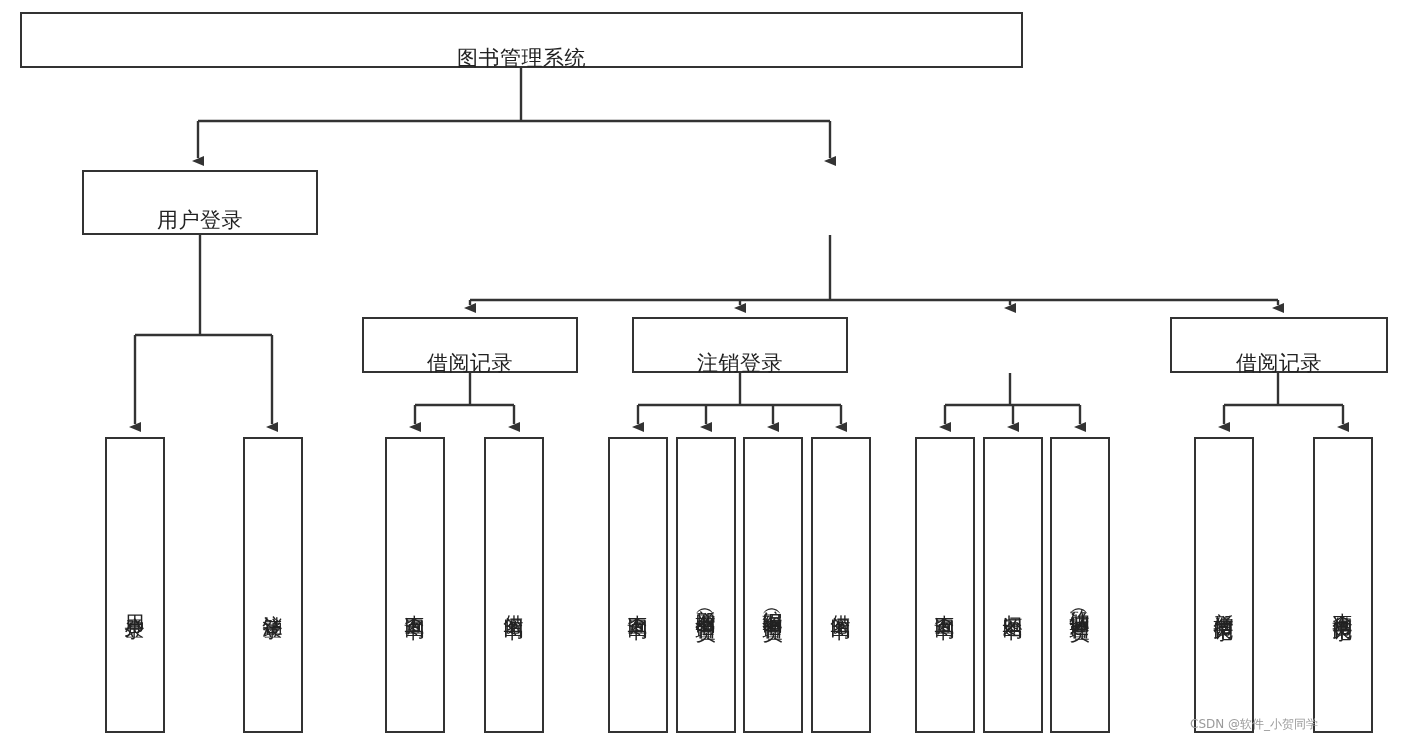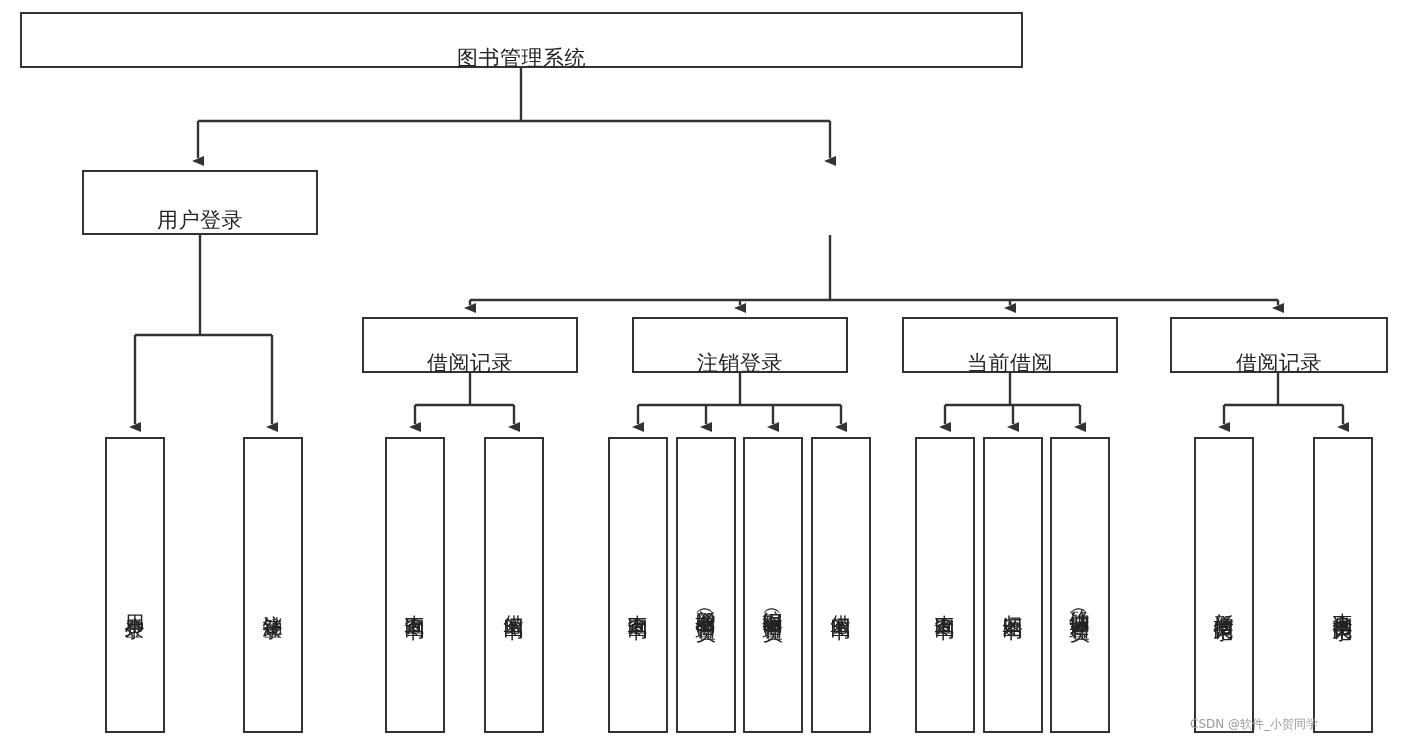--- a/index.html
+++ b/index.html
@@ -127,23 +127,20 @@
   <div class="node h" style="left:82px;top:170px;width:236px;height:65px;">
     <span class="label">用户登录</span>
   </div>
 
   <div class="node h" style="left:362px;top:317px;width:216px;height:56px;">
     <span class="label">借阅记录</span>
   </div>
   <div class="node h" style="left:632px;top:317px;width:216px;height:56px;">
     <span class="label">注销登录</span>
   </div>
-  <div class="node h" style="left:902px;top:317px;width:216px;height:56px;">
-    <span class="label">当前借阅</span>
-  </div>
   <div class="node h" style="left:1170px;top:317px;width:218px;height:56px;">
     <span class="label">借阅记录</span>
   </div>
 
   <div class="node v" style="left:105px;top:437px;width:60px;height:296px;">
     <span class="label">用户登录</span>
   </div>
   <div class="node v" style="left:243px;top:437px;width:60px;height:296px;">
     <span class="label">注销登录</span>
   </div>

